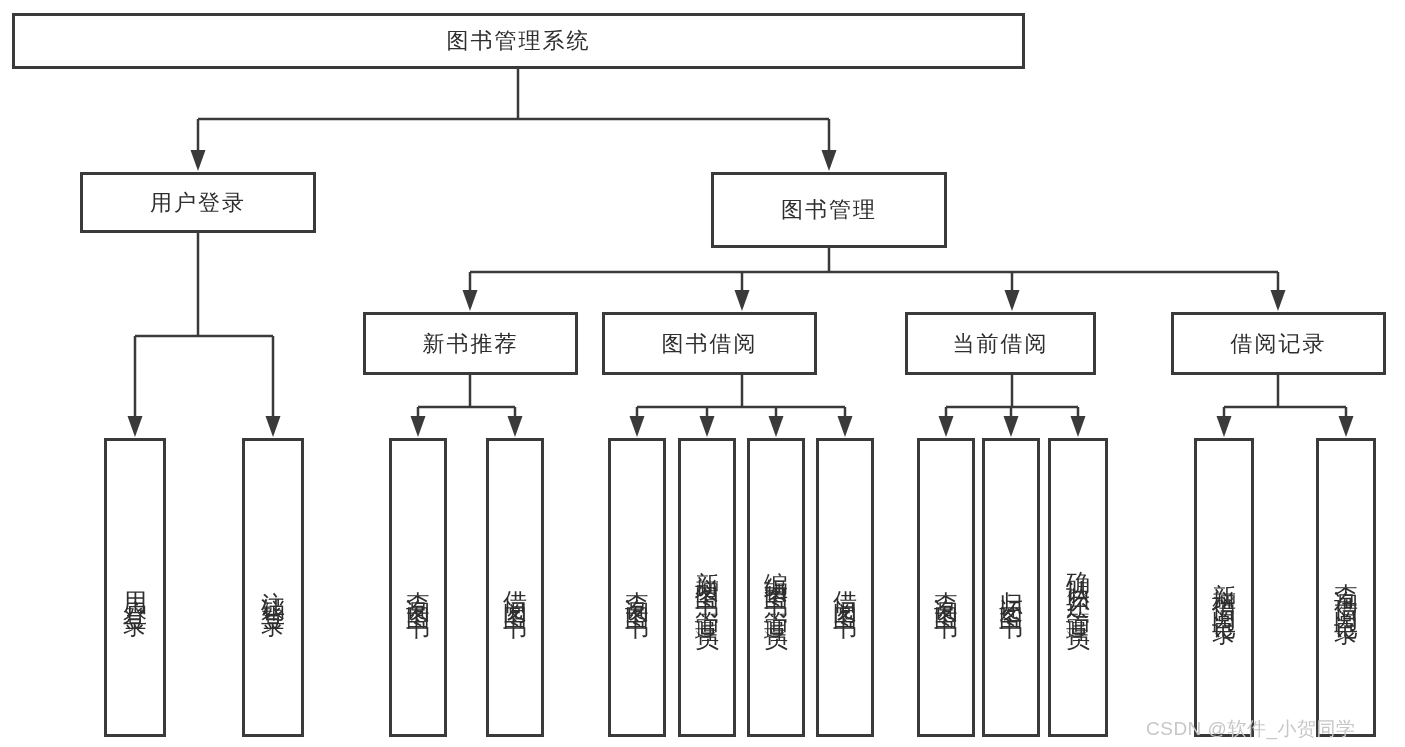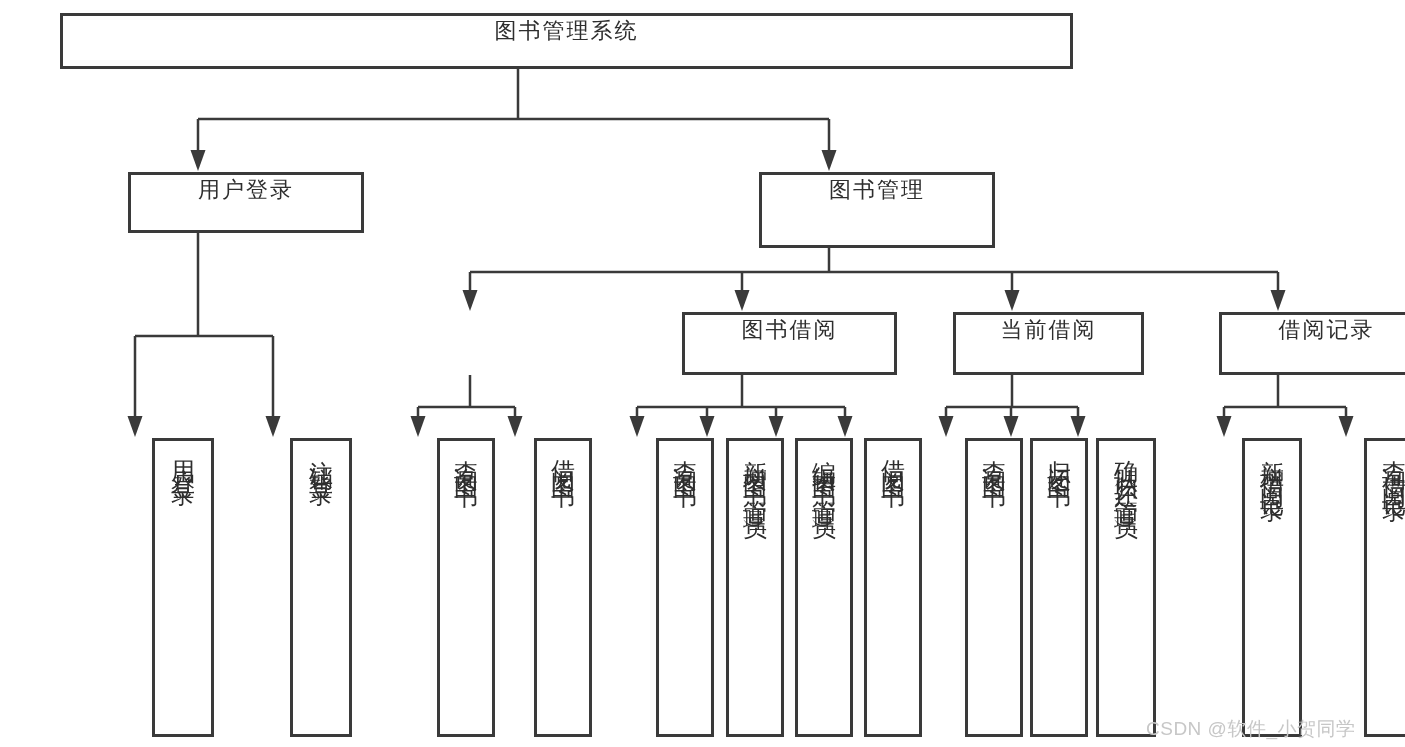--- a/index.html
+++ b/index.html
@@ -11,23 +11,22 @@
     background: #ffffff;
     font-family: "Liberation Sans", "DejaVu Sans", sans-serif;
     overflow: hidden;
   }
   .wires { position: absolute; left: 0; top: 0; }
   .box {
     position: absolute;
     border: 3px solid #3a3a3a;
     background: #ffffff;
     display: flex;
-    align-items: flex-start;
+    align-items: center;
     justify-content: center;
-    margin-left: 48px;
   }
   .hlabel {
     font-size: 22px;
     color: #2e2e2e;
     letter-spacing: 2px;
     white-space: nowrap;
   }
   .vlabel {
     writing-mode: vertical-rl;
     text-orientation: mixed;
@@ -90,21 +89,24 @@
     <span class="hlabel">图书管理系统</span>
   </div>
 
   <div class="box" style="left:80px;top:172px;width:236px;height:61px">
     <span class="hlabel">用户登录</span>
   </div>
   <div class="box" style="left:711px;top:172px;width:236px;height:76px">
     <span class="hlabel">图书管理</span>
   </div>
 
-  <div class="box" style="left:634px;top:312px;width:215px;height:63px">
+  <div class="box" style="left:363px;top:312px;width:215px;height:63px">
+    <span class="hlabel">新书推荐</span>
+  </div>
+  <div class="box" style="left:602px;top:312px;width:215px;height:63px">
     <span class="hlabel">图书借阅</span>
   </div>
   <div class="box" style="left:905px;top:312px;width:191px;height:63px">
     <span class="hlabel">当前借阅</span>
   </div>
   <div class="box" style="left:1171px;top:312px;width:215px;height:63px">
     <span class="hlabel">借阅记录</span>
   </div>
 
   <div class="box" style="left:104px;top:438px;width:62px;height:299px">

